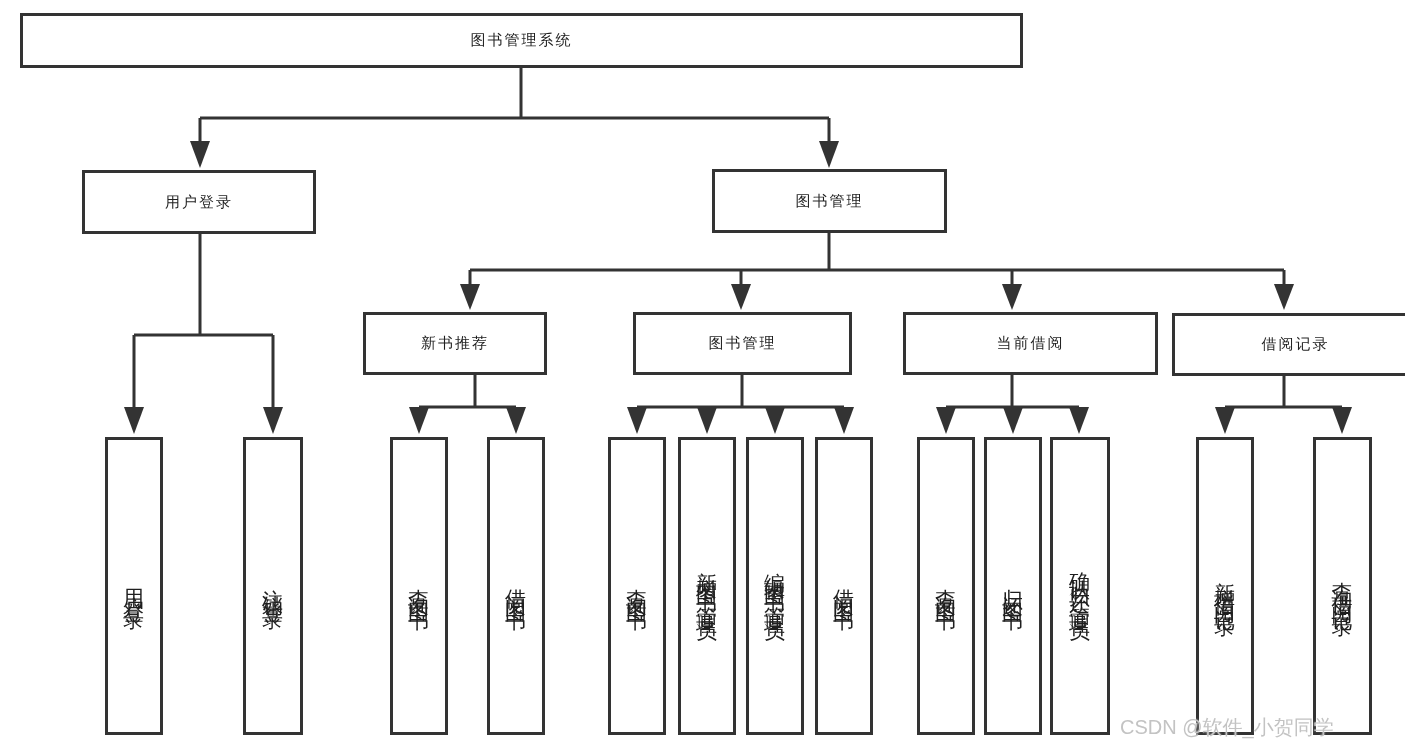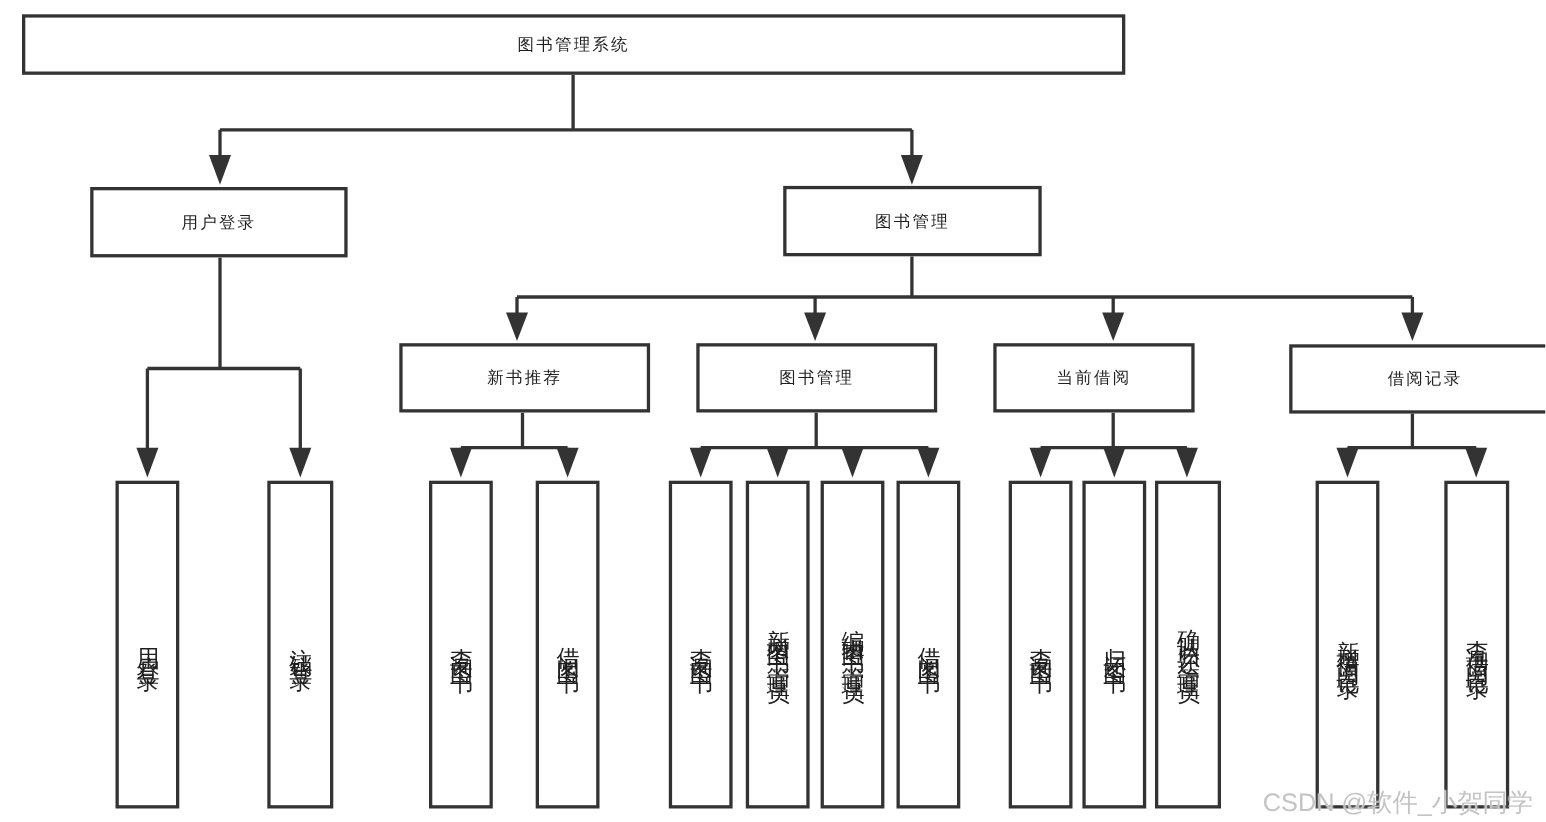--- a/index.html
+++ b/index.html
@@ -39,23 +39,23 @@
   }
   .vbox {
     writing-mode: vertical-rl;
     font-size: 21px;
     letter-spacing: 7px;
     line-height: 1;
     padding: 4px 0;
   }
   .watermark {
     position: absolute;
-    left: 1148px;
+    left: 1120px;
     top: 714px;
-    font-size: 23px;
+    font-size: 20px;
     color: #c3c3c3;
     white-space: nowrap;
     z-index: 5;
     text-shadow: 0 0 2px #ffffff;
   }
 </style>
 </head>
 <body>
 
 <div id="stage">
@@ -91,23 +91,23 @@
       <polygon points="1215,407 1235,407 1225,434"></polygon>
       <polygon points="1332,407 1352,407 1342,434"></polygon>
     </g>
   </svg>
 
   <div class="box hbox" style="left:20px; top:13px; width:1003px; height:55px;">图书管理系统</div>
 
   <div class="box hbox" style="left:82px; top:170px; width:234px; height:64px;">用户登录</div>
   <div class="box hbox" style="left:712px; top:169px; width:235px; height:64px;">图书管理</div>
 
-  <div class="box hbox" style="left:363px; top:312px; width:228px; height:63px;">新书推荐</div>
+  <div class="box hbox" style="left:363px; top:312px; width:184px; height:63px;">新书推荐</div>
   <div class="box hbox" style="left:633px; top:312px; width:219px; height:63px;">图书管理</div>
-  <div class="box hbox" style="left:903px; top:312px; width:183px; height:63px;">当前借阅</div>
+  <div class="box hbox" style="left:903px; top:312px; width:255px; height:63px;">当前借阅</div>
   <div class="box hbox" style="left:1172px; top:313px; width:247px; height:63px;">借阅记录</div>
 
   <div class="box vbox" style="left:105px; top:437px; width:58px; height:298px;">用户登录</div>
   <div class="box vbox" style="left:243px; top:437px; width:60px; height:298px;">注销登录</div>
 
   <div class="box vbox" style="left:390px; top:437px; width:58px; height:298px;">查询图书</div>
   <div class="box vbox" style="left:487px; top:437px; width:58px; height:298px;">借阅图书</div>
 
   <div class="box vbox" style="left:608px; top:437px; width:58px; height:298px;">查询图书</div>
   <div class="box vbox" style="left:678px; top:437px; width:58px; height:298px;">新增图书（管理员）</div>

